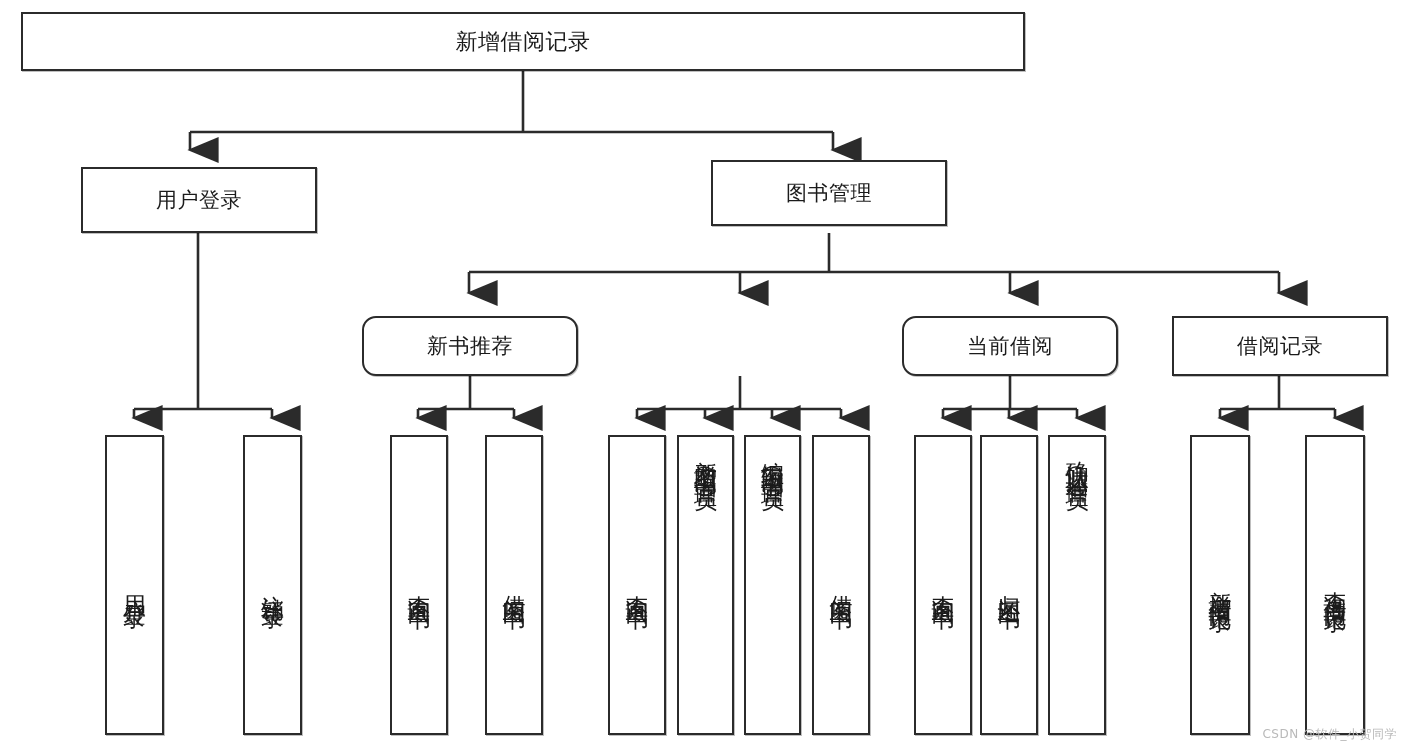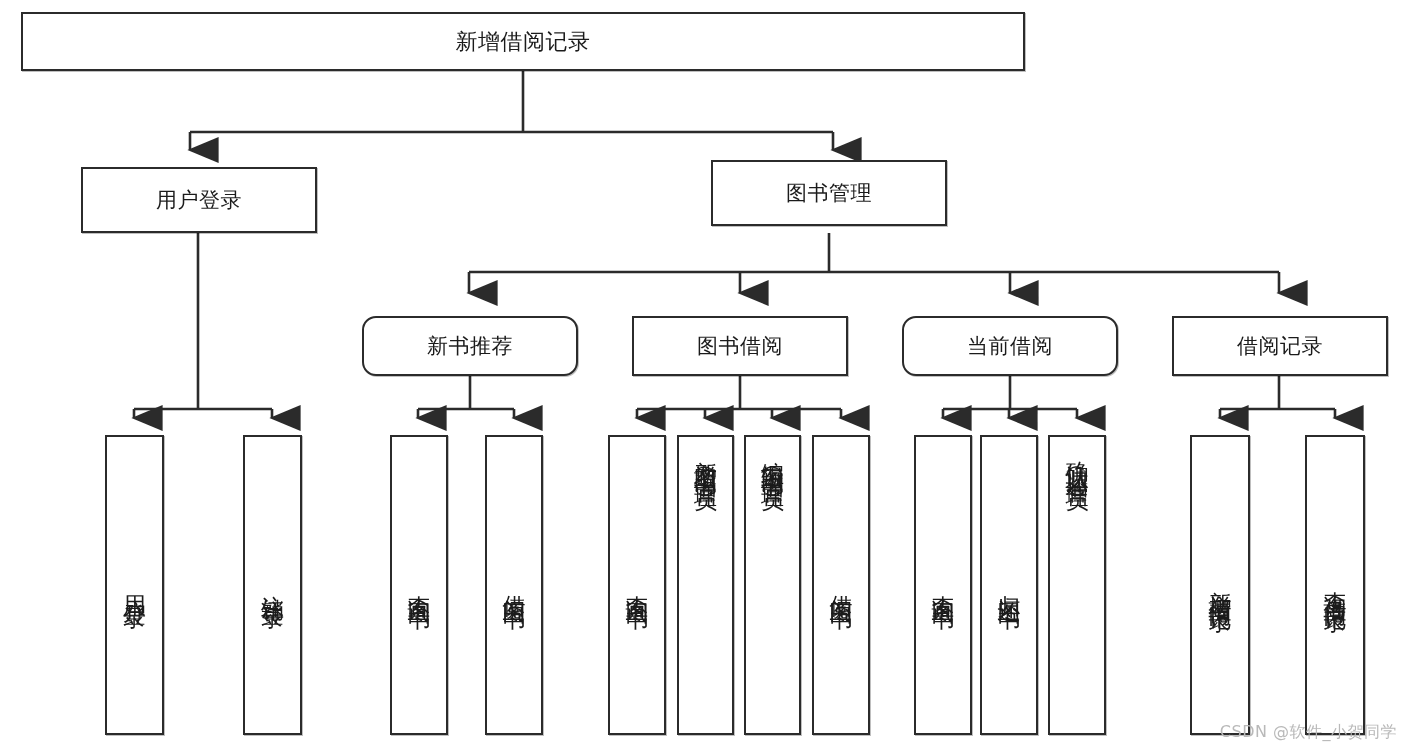--- a/index.html
+++ b/index.html
@@ -61,21 +61,21 @@
     white-space: nowrap;
   }
   .node.vert.centered {
     align-items: center;
     padding-top: 0;
   }
   #watermark {
     position: absolute;
     right: 8px;
     bottom: 4px;
-    font-size: 16px;
+    font-size: 12px;
     color: #b9b9b9;
     letter-spacing: 0.5px;
     white-space: nowrap;
     font-family: "DejaVu Sans", "Liberation Sans", sans-serif;
   }
 </style>
 </head>
 <body>
 
 <div id="canvas">
@@ -138,23 +138,20 @@
   <div class="node horiz" style="left:81px; top:167px; width:236px; height:66px;">
     <span class="lbl">用户登录</span>
   </div>
   <div class="node horiz" style="left:711px; top:160px; width:236px; height:66px;">
     <span class="lbl">图书管理</span>
   </div>
 
   <div class="node horiz" style="left:362px; top:316px; width:216px; height:60px;border-radius:14px;">
     <span class="lbl">新书推荐</span>
   </div>
-  <div class="node horiz" style="left:632px; top:316px; width:216px; height:60px;">
-    <span class="lbl">图书借阅</span>
-  </div>
   <div class="node horiz" style="left:902px; top:316px; width:216px; height:60px;border-radius:14px;">
     <span class="lbl">当前借阅</span>
   </div>
   <div class="node horiz" style="left:1172px; top:316px; width:216px; height:60px;">
     <span class="lbl">借阅记录</span>
   </div>
 
   <div class="node vert centered" style="left:105px; top:435px; width:59px; height:300px;">
     <span class="lbl">用户登录</span>
   </div>

